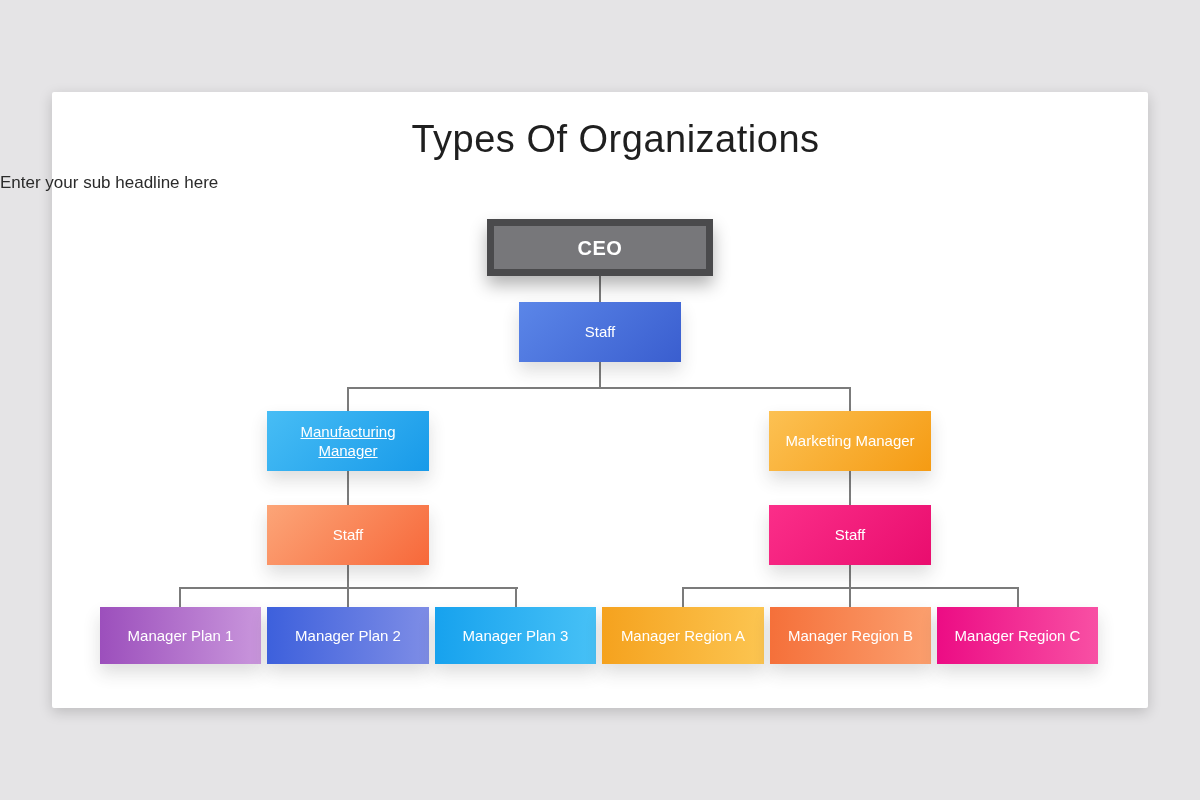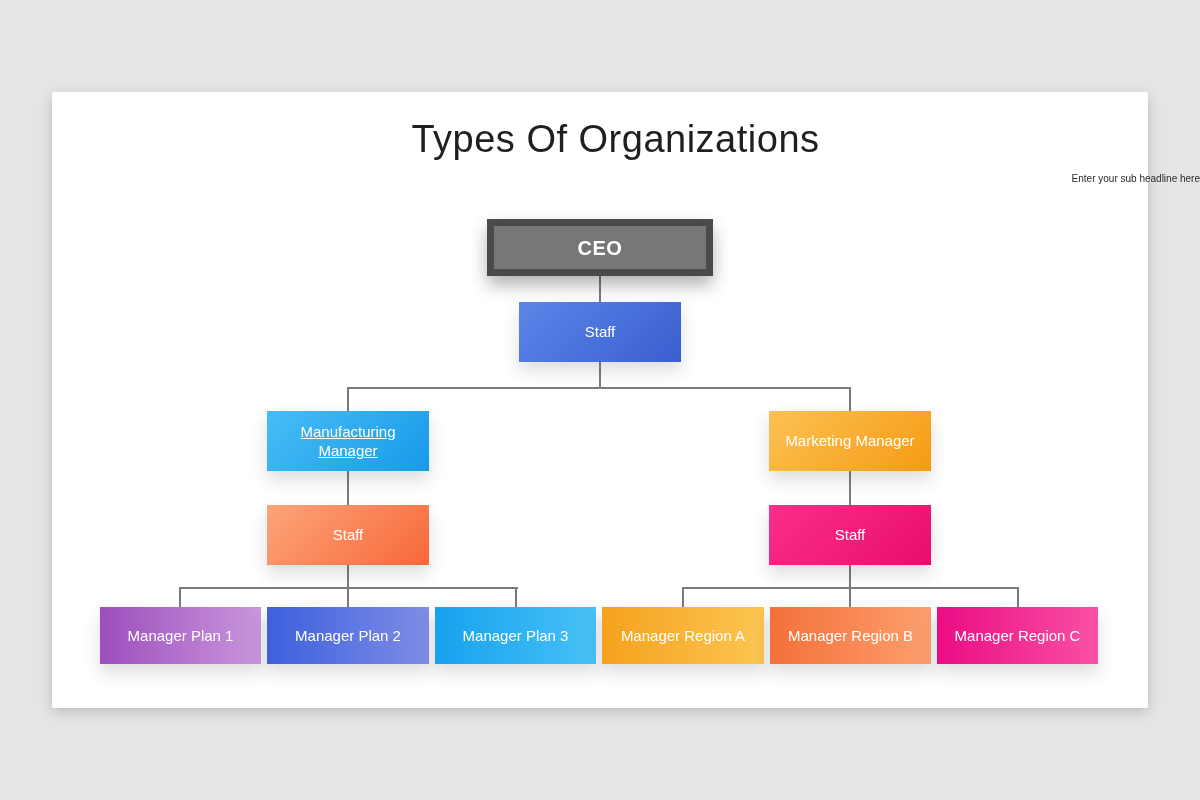--- a/index.html
+++ b/index.html
@@ -24,22 +24,22 @@
     text-align: center;
     font-size: 38px;
     font-weight: 500;
     letter-spacing: 0.5px;
     color: #1f1f1f;
     padding-left: 31px;
   }
   .subtitle {
     position: absolute;
     left: 0; top: 173px; width: 1200px;
-    text-align: right;
-    font-size: 10px;
+    text-align: left;
+    font-size: 17px;
     font-weight: 400;
     color: #2b2b2b;
   }
   .node {
     position: absolute;
     display: flex;
     align-items: center;
     justify-content: center;
     text-align: center;
     color: #ffffff;

